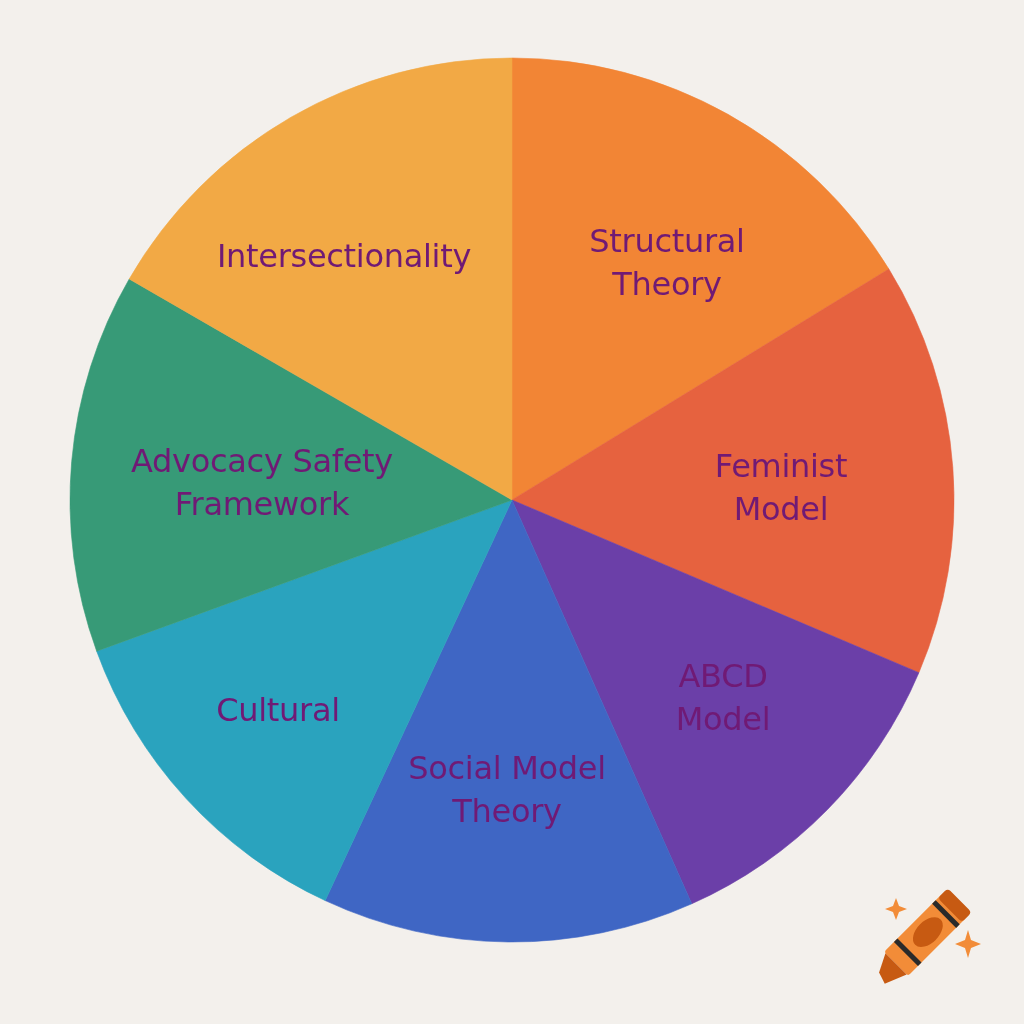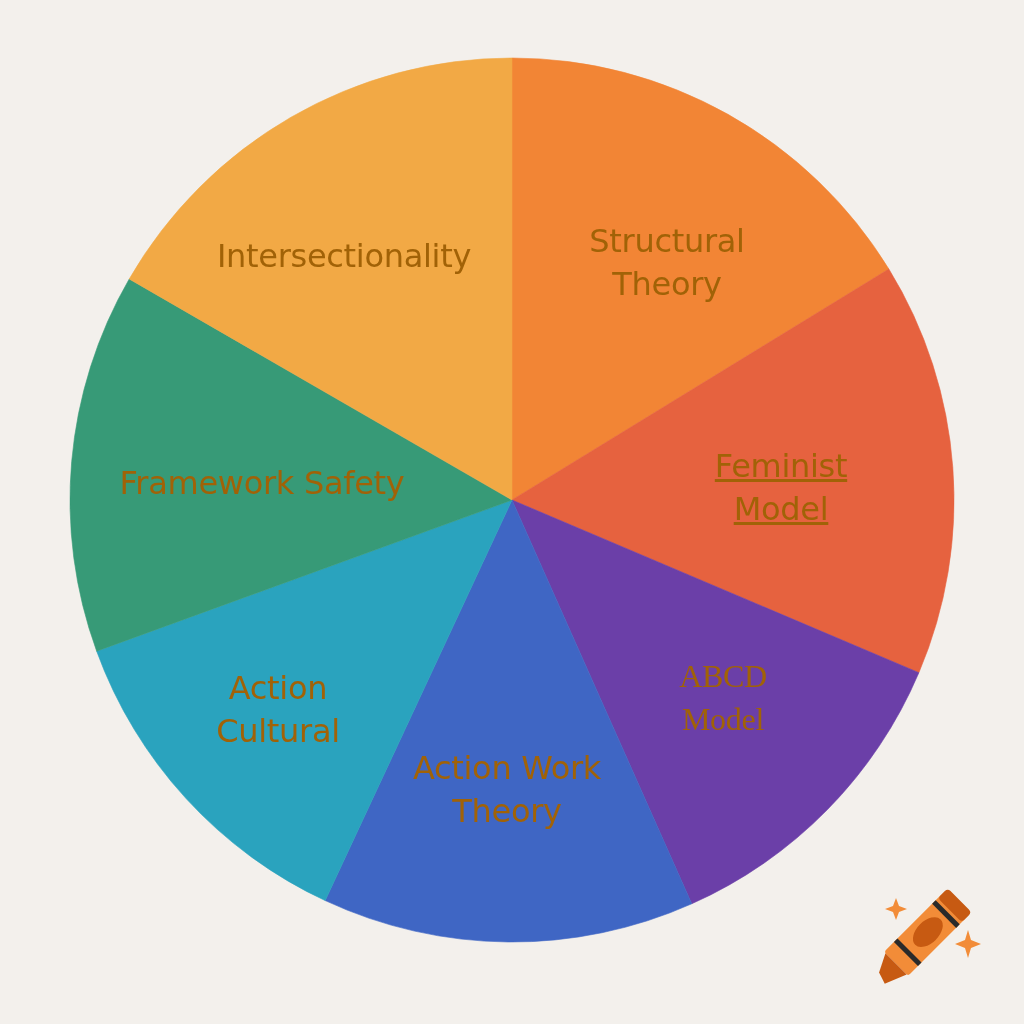--- a/index.html
+++ b/index.html
@@ -8,21 +8,21 @@
       background: #F3F0EC;
       position: relative;
       overflow: hidden;
       font-family: "DejaVu Sans", "Liberation Sans", sans-serif;
     }
     #chart-svg { position: absolute; left: 0; top: 0; width: 1024px; height: 1024px; }
     .slice-label {
       position: absolute;
       transform: translate(-50%, -50%);
       text-align: center;
-      color: #a16207;
+      color: #701a75;
       font-size: 32px;
       line-height: 43px;
       white-space: nowrap;
       letter-spacing: -0.3px;
     }
     .slice-label span { display: block; }
     #crayon-logo { position: absolute; left: 868px; top: 868px; width: 124px; height: 124px; }
   </style>
 </head>
 <body>
@@ -35,38 +35,38 @@
     <path d="M512,500 L325.20,900.59 A442,442 0 0 1 96.66,651.17 Z" fill="#2AA3BE" stroke="#2AA3BE" stroke-width="0.6"></path>
     <path d="M512,500 L96.66,651.17 A442,442 0 0 1 129.22,279.00 Z" fill="#379A77" stroke="#379A77" stroke-width="0.6"></path>
     <path d="M512,500 L129.22,279.00 A442,442 0 0 1 512.00,58.00 Z" fill="#F2A945" stroke="#F2A945" stroke-width="0.6"></path>
   </svg>
 
 <div id="labels">
   <div class="slice-label" style="left: 667px; top: 263px;">
     <span>Structural</span>
     <span>Theory</span>
   </div>
-  <div class="slice-label" style="left: 781px; top: 488px; text-decoration: underline;">
+  <div class="slice-label" style="left: 781px; top: 488px;">
     <span>Feminist</span>
     <span>Model</span>
   </div>
-  <div class="slice-label" style="left: 723px; top: 698px; font-family: Liberation Serif, serif;">
+  <div class="slice-label" style="left: 723px; top: 698px;">
     <span>ABCD</span>
     <span>Model</span>
   </div>
   <div class="slice-label" style="left: 507px; top: 790px;">
-    <span>Action Work</span>
+    <span>Social Model</span>
     <span>Theory</span>
   </div>
   <div class="slice-label" style="left: 278px; top: 710px;">
-    <span>Action</span>
     <span>Cultural</span>
   </div>
   <div class="slice-label" style="left: 262px; top: 483px;">
-    <span>Framework Safety</span>
+    <span>Advocacy Safety</span>
+    <span>Framework</span>
   </div>
   <div class="slice-label" style="left: 344px; top: 256px;">
     <span>Intersectionality</span>
   </div>
 </div>
 
 <svg id="crayon-logo" viewBox="0 0 124 124">
 
   <path d="M28 30 L31 38 L39 41 L31 44 L28 52 L25 44 L17 41 L25 38 Z" fill="#F28C38"></path>
   <path d="M100 62 L103 72 L113 76 L103 80 L100 90 L97 80 L87 76 L97 72 Z" fill="#F28C38"></path>

